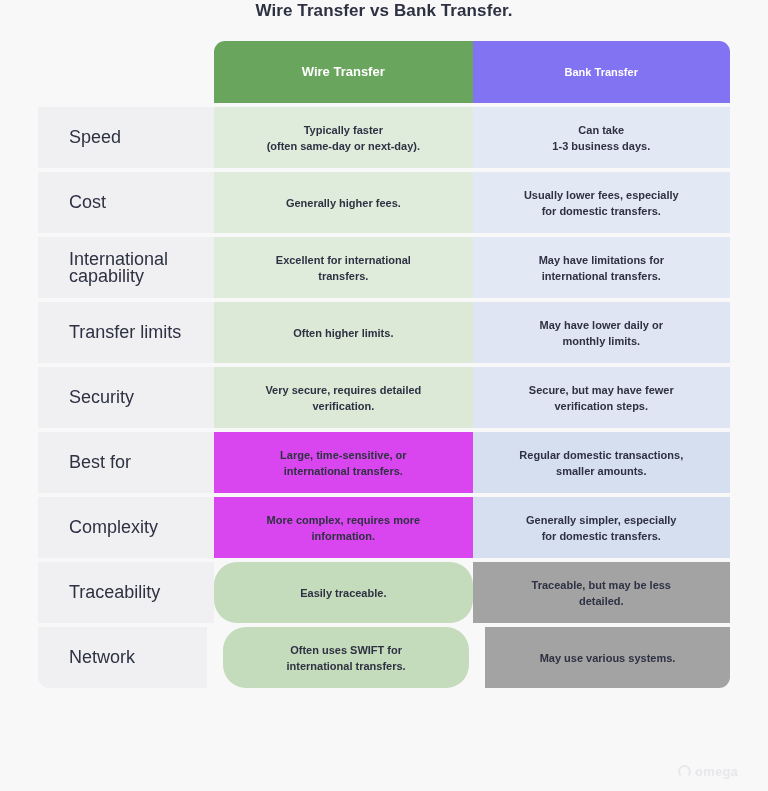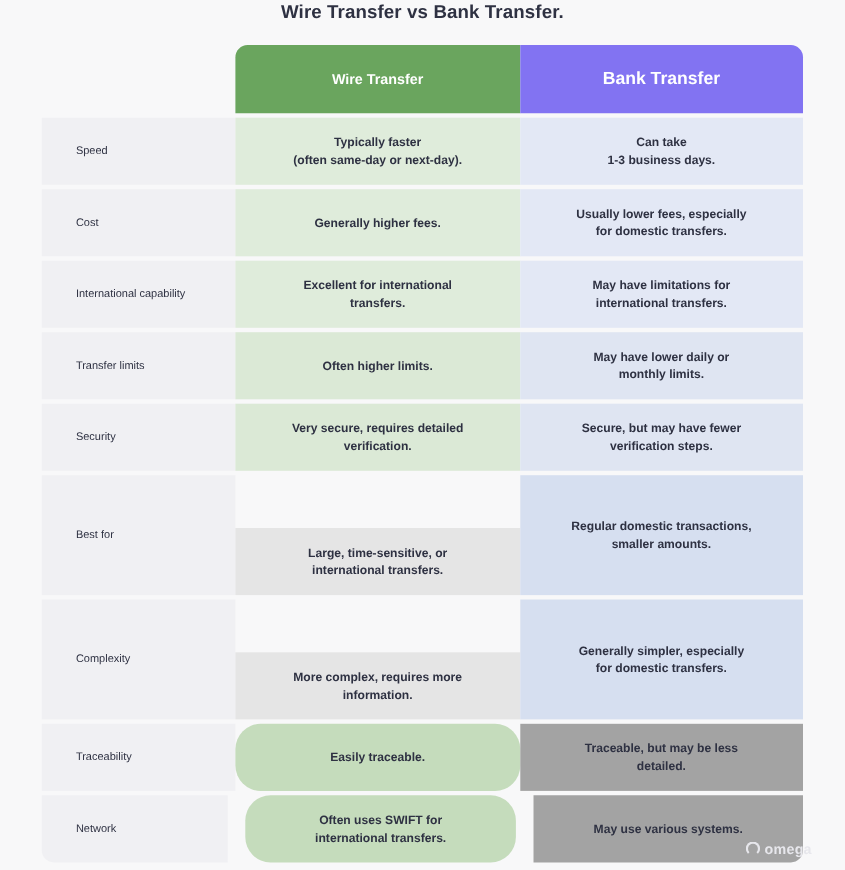--- a/index.html
+++ b/index.html
@@ -67,50 +67,50 @@
   .hdr-wire {
     background: #6aa55e;
     color: #ffffff;
     font-size: 13px;
     font-weight: bold;
     border-top-left-radius: 11px;
   }
   .hdr-bank {
     background: #8273f2;
     color: #ffffff;
-    font-size: 16px;
+    font-size: 11px;
     font-weight: bold;
     border-top-right-radius: 11px;
   }
 
   
   .body-row .cell { min-height: 61px; }
 
   .c-label {
     background: #f0f0f3;
     color: #2e3142;
-    font-size: 10px;
+    font-size: 18px;
     font-weight: normal;
     justify-content: flex-start;
     text-align: left;
     padding-left: 31px;
     padding-right: 12px;
     line-height: 17px;
   }
   .c-wire {
     background: #dfecdb;
   }
   .c-bank {
     background: #e3e8f5;
   }
 
   
   .tint2 .c-wire { background: #dbe9d6; }
   .tint2 .c-bank { background: #dfe5f2; }
-  .tint3 .c-wire { background: #e5e5e5; margin-top: 48px; }
+  .tint3 .c-wire { background: #d946ef; }
   .tint3 .c-bank { background: #d6dff0; }
   .tint4 .c-wire { background: #c5dcbc; border-radius: 23px; }
   .tint4 .c-bank { background: #a3a3a3; }
 
   
   .body-row:first-of-type .c-label { border-top-left-radius: 11px; }
   .body-row:last-of-type  .c-label { border-bottom-left-radius: 11px; }
   .body-row:last-of-type  .c-bank  { border-bottom-right-radius: 11px; }
 
   .cell-text {

